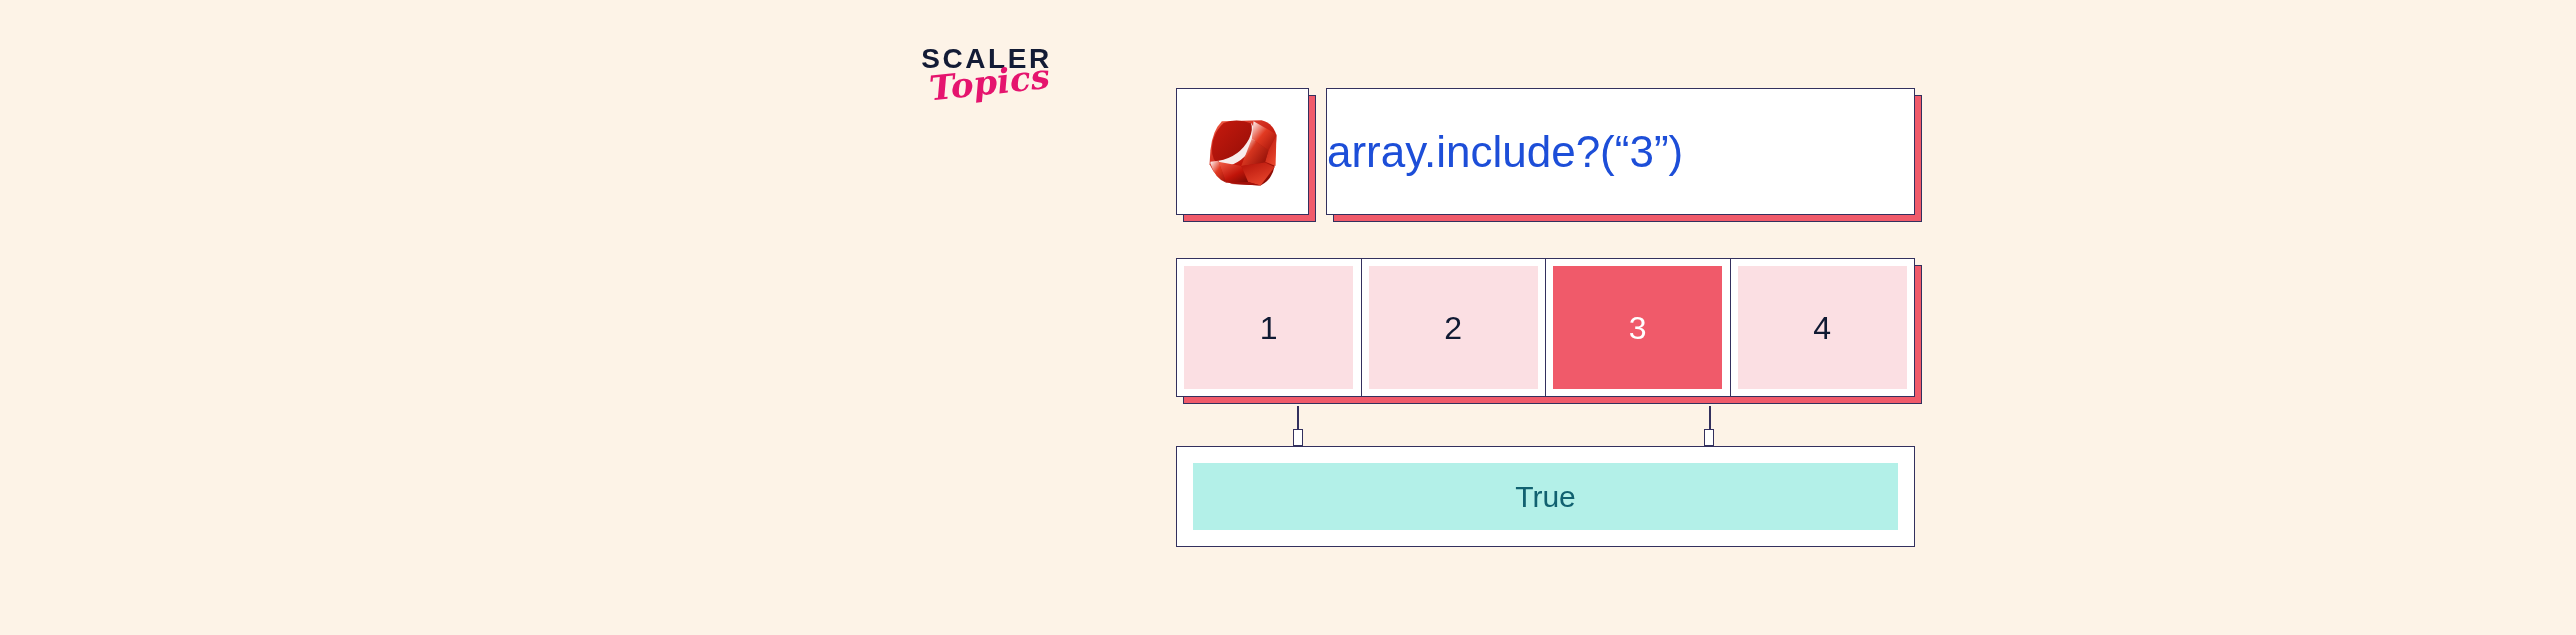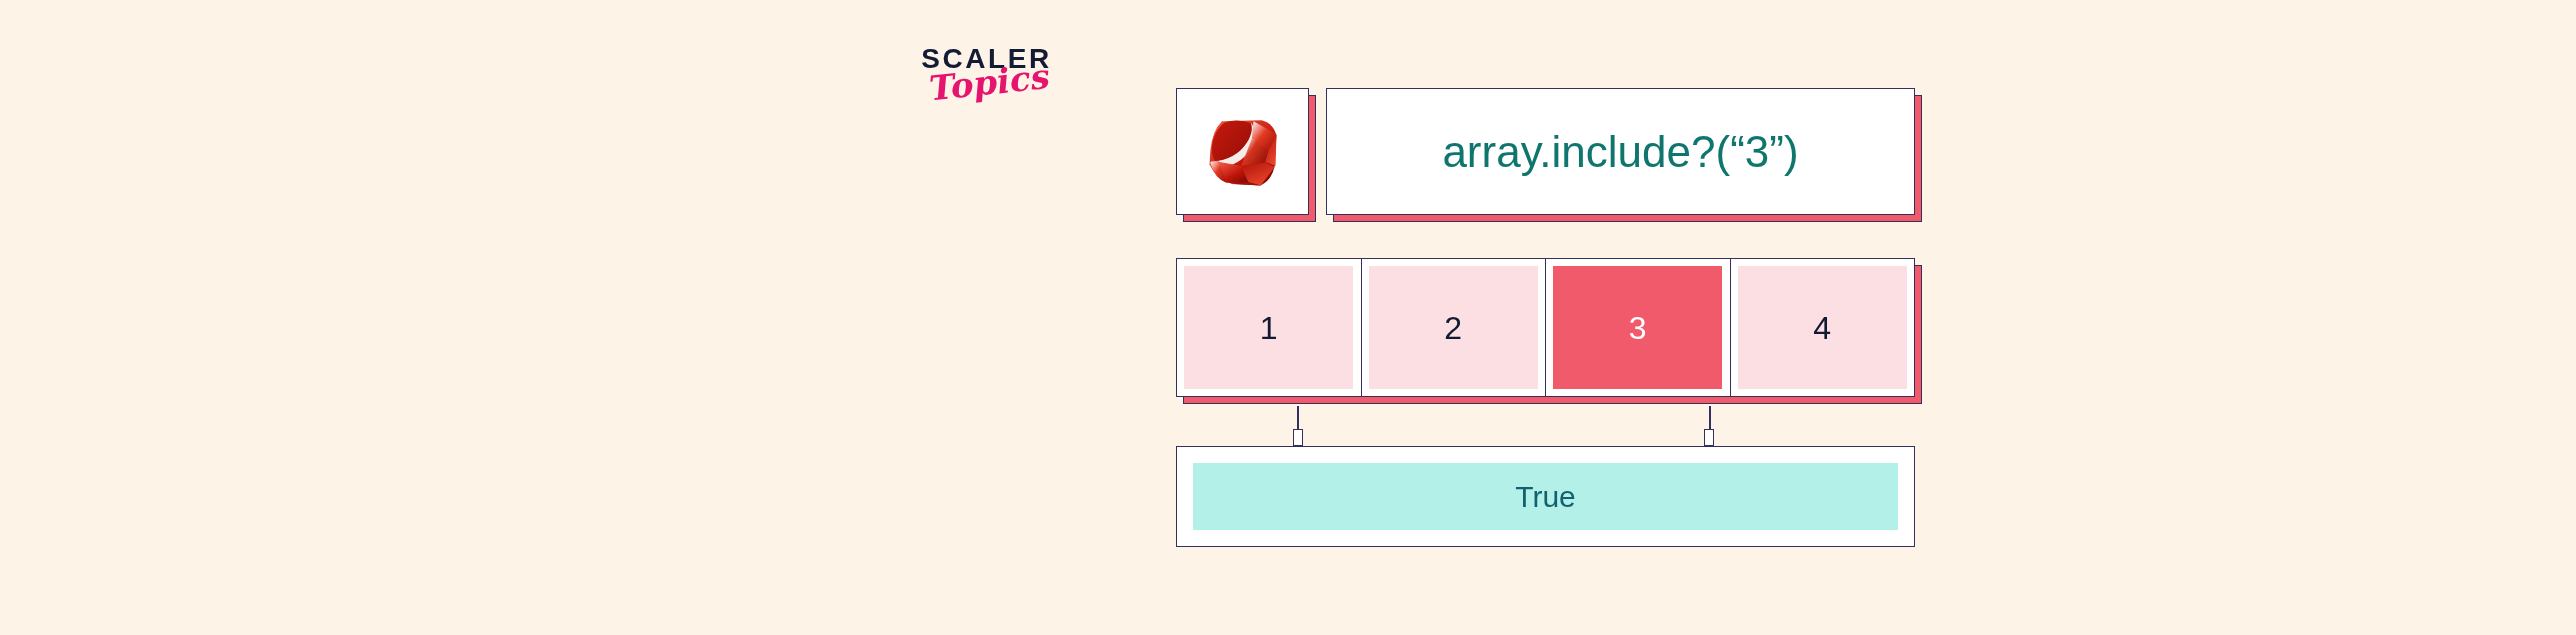--- a/index.html
+++ b/index.html
@@ -75,22 +75,22 @@
   }
 
   
   #code-box            { left: 1326px; top: 88px; width: 589px; height: 127px; }
   #code-shadow         { left: 1333px; top: 95px; width: 589px; height: 127px; }
   #code-text {
     position: absolute;
     left: 0; right: 0;
     top: 50%;
     transform: translateY(-50%);
-    text-align: center;
-    color: #0f766e;
+    text-align: left;
+    color: #1d4ed8;
     font-family: "Liberation Sans", sans-serif;
     font-size: 44px;
     font-weight: 400;
     letter-spacing: 0px;
     white-space: nowrap;
   }
 
   
   #array-row           { left: 1176px; top: 258px; width: 739px; height: 139px; display: flex; }
   #array-row-shadow    { left: 1183px; top: 265px; width: 739px; height: 139px; }

